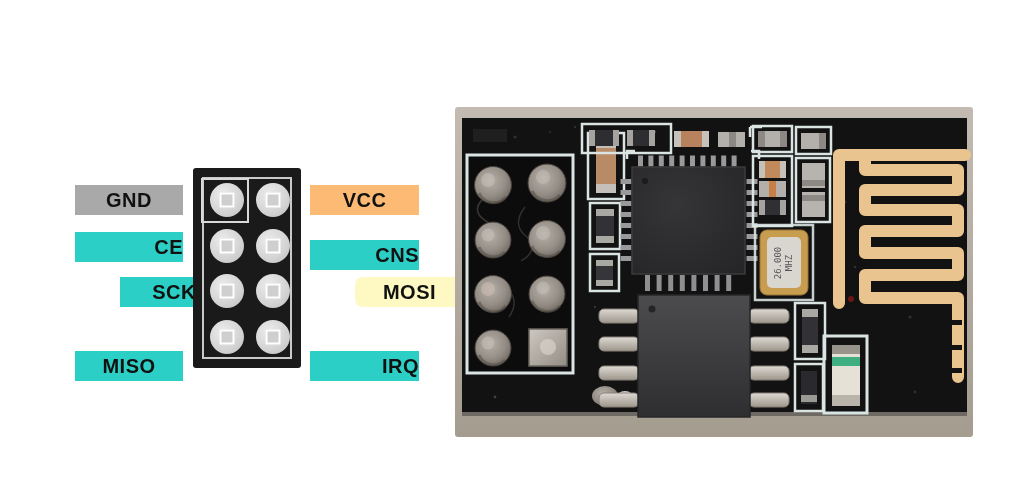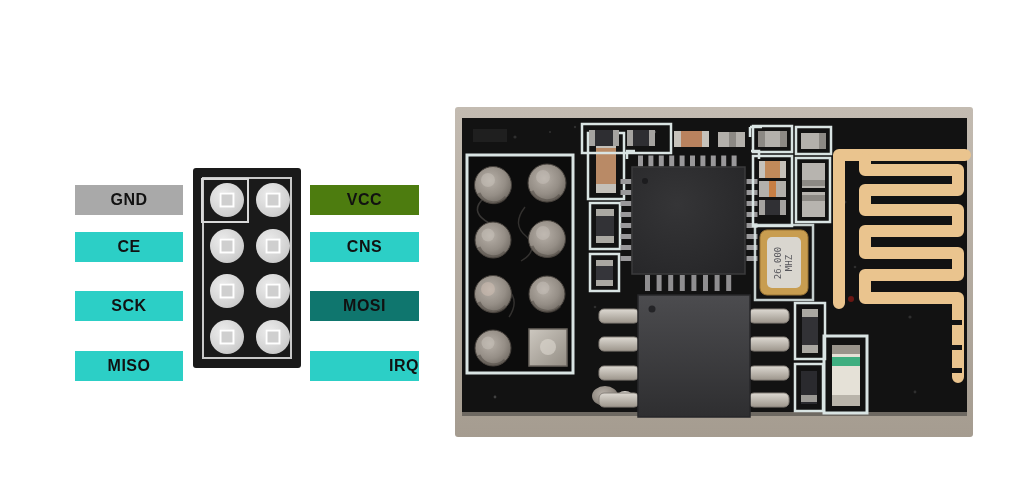--- a/index.html
+++ b/index.html
@@ -3,25 +3,25 @@
 <meta charset="utf-8">
 <style>
   html,body{margin:0;padding:0;background:#ffffff;}
   .stage{
     position:relative;width:1024px;height:503px;background:#ffffff;overflow:hidden;
     font-family:"Liberation Sans", sans-serif;
   }
   
   .pin-label{
     position:absolute;height:30px;line-height:30px;text-align:center;
-    font-size:16px;font-weight:bold;color:#111;letter-spacing:.5px;
+    font-size:20px;font-weight:bold;color:#111;letter-spacing:.5px;
   }
   .col-l{left:75px;width:108px;}
   .col-r{left:310px;width:109px;}
-  .r0{top:185px;} .r1{top:232px;} .r2{top:291px;} .r3{top:323px;margin-top:28px;}
+  .r0{top:185px;} .r1{top:232px;text-align:right;} .r2{top:277px;margin-left:45px;} .r3{top:323px;margin-top:28px;}
 
   .connector{
     position:absolute;left:193px;top:168px;width:108px;height:200px;
     background:#1a1a1a;border-radius:3px;
   }
   .connector-border{
     position:absolute;left:9px;top:9px;right:9px;bottom:9px;
     border:2px solid #c9c9c9;
   }
   .pin1-marker{
@@ -44,23 +44,23 @@
 </head>
 <body>
 
 <div class="stage">
 
   <div class="pin-label col-l r0" style="background: rgb(169, 169, 169);">GND</div>
   <div class="pin-label col-l r1" style="background: rgb(44, 207, 198);">CE</div>
   <div class="pin-label col-l r2" style="background: rgb(44, 207, 198);">SCK</div>
   <div class="pin-label col-l r3" style="background: rgb(44, 207, 198);">MISO</div>
 
-  <div class="pin-label col-r r0" style="background: #4d7c0f;">VCC</div>
-  <div class="pin-label col-r r1" style="background: rgb(44, 207, 198);">CNS</div>
-  <div class="pin-label col-r r2" style="background: #0f766e;">MOSI</div>
+  <div class="pin-label col-r r0" style="background: #fdba74;">VCC</div>
+  <div class="pin-label col-r r1" style="background: rgb(44, 207, 198); margin-top: 8px;">CNS</div>
+  <div class="pin-label col-r r2" style="background: #fef9c3; border-radius: 8px;">MOSI</div>
   <div class="pin-label col-r r3" style="background: rgb(44, 207, 198); text-align: right;">IRQ</div>
 
   <div class="connector">
     <div class="connector-border"></div>
     <div class="pin1-marker"></div>
     <div class="pin" style="left:17px;top:15px;">
         <span class="sq"></span>
       </div>
     <div class="pin" style="left:63px;top:15px;">
         <span class="sq"></span>

